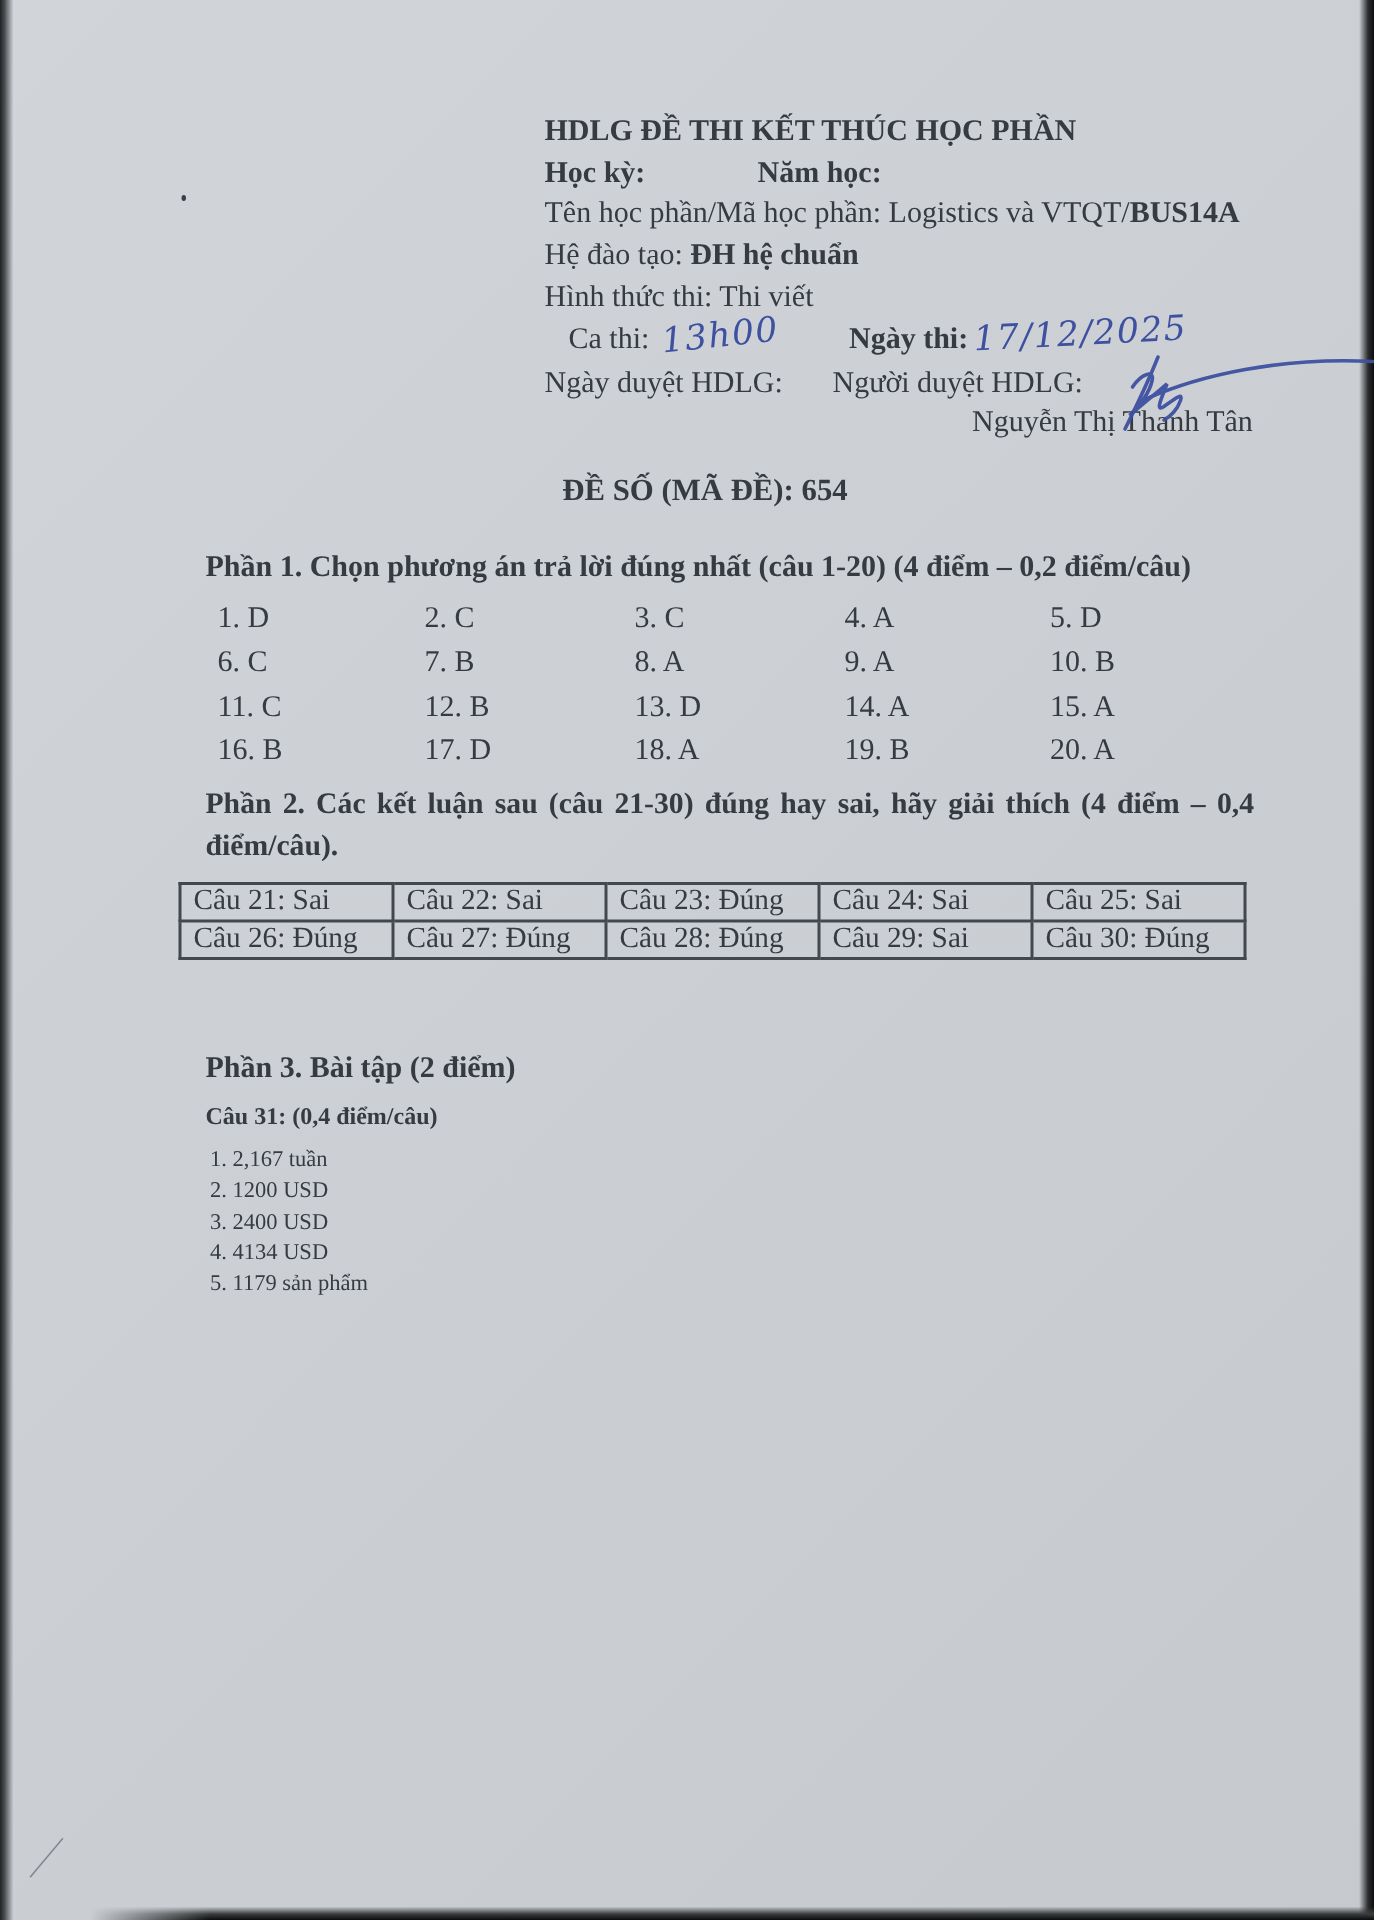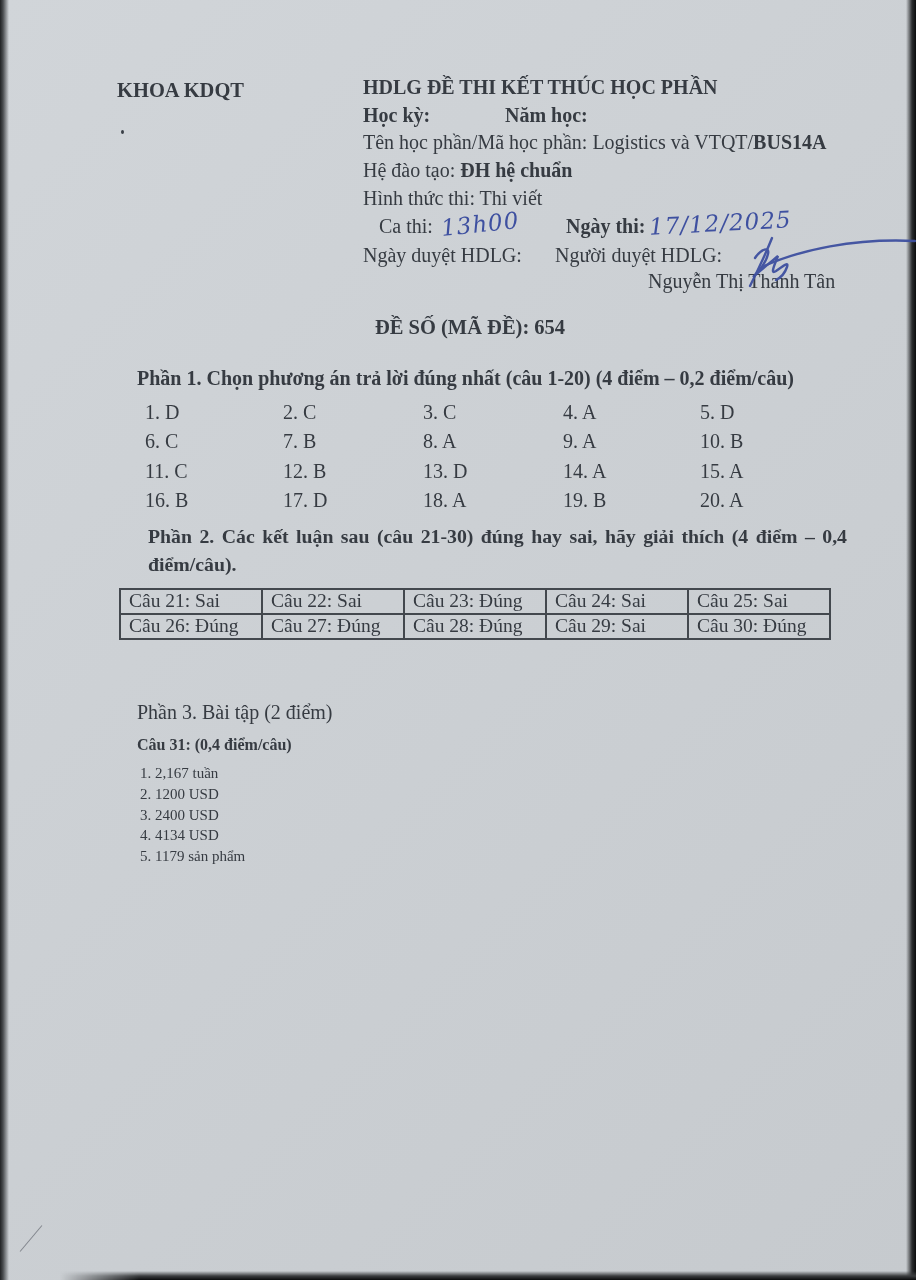--- a/index.html
+++ b/index.html
@@ -34,41 +34,40 @@
   
   .code-title{left:50%;top:316px;transform:translateX(-50%) translateX(12px);
     font-size:20.5px;font-weight:bold;white-space:nowrap;}
   
   .p1-heading{left:137px;top:367px;font-size:20px;font-weight:bold;white-space:nowrap;}
   .answer-grid{left:145px;top:401px;display:grid;
     grid-template-columns:138px 140px 140px 137px 90px;grid-auto-rows:29.3px;
     font-size:20px;}
   
   .p2-heading{left:137px;top:522px;width:699px;font-size:19.8px;font-weight:bold;
-    text-align:justify;line-height:28px;margin-left:11px;}
+    text-align:justify;line-height:28px;}
   .ans-table{left:119px;top:588px;width:712px;border-collapse:collapse;
     font-size:19.5px;table-layout:fixed;}
   .ans-table td{border:2px solid #43484e;height:22px;padding:0 2px 1px 8px;
     white-space:nowrap;overflow:hidden;}
   
-  .p3-heading{left:137px;top:701px;font-size:20px;font-weight:normal;white-space:nowrap;}
+  .p3-heading{left:137px;top:701px;font-size:20px;font-weight:bold;white-space:nowrap;}
   .p3-sub{left:137px;top:736px;font-size:16px;font-weight:bold;white-space:nowrap;}
   .p3-list{left:140px;top:763px;font-size:15px;line-height:20.8px;}
 </style>
 </head>
 <body>
 
 <div class="abs edge-left"></div>
 <div class="abs edge-right"></div>
 <div class="abs edge-bottom"></div>
 <div class="abs crease"></div>
 <div class="abs speck"></div>
 
 <div class="abs org">
-  <div class="b">KHOA KDQT</div>
 </div>
 
 <div class="abs hdr">
   <div class="hline b" style="top:0;">HDLG ĐỀ THI KẾT THÚC HỌC PHẦN</div>
 
   <div class="hline" style="top:28px;">
     <span class="b">Học kỳ:</span>
     <span class="inline-abs b" style="left:142px;">Năm học:</span>
   </div>
 

